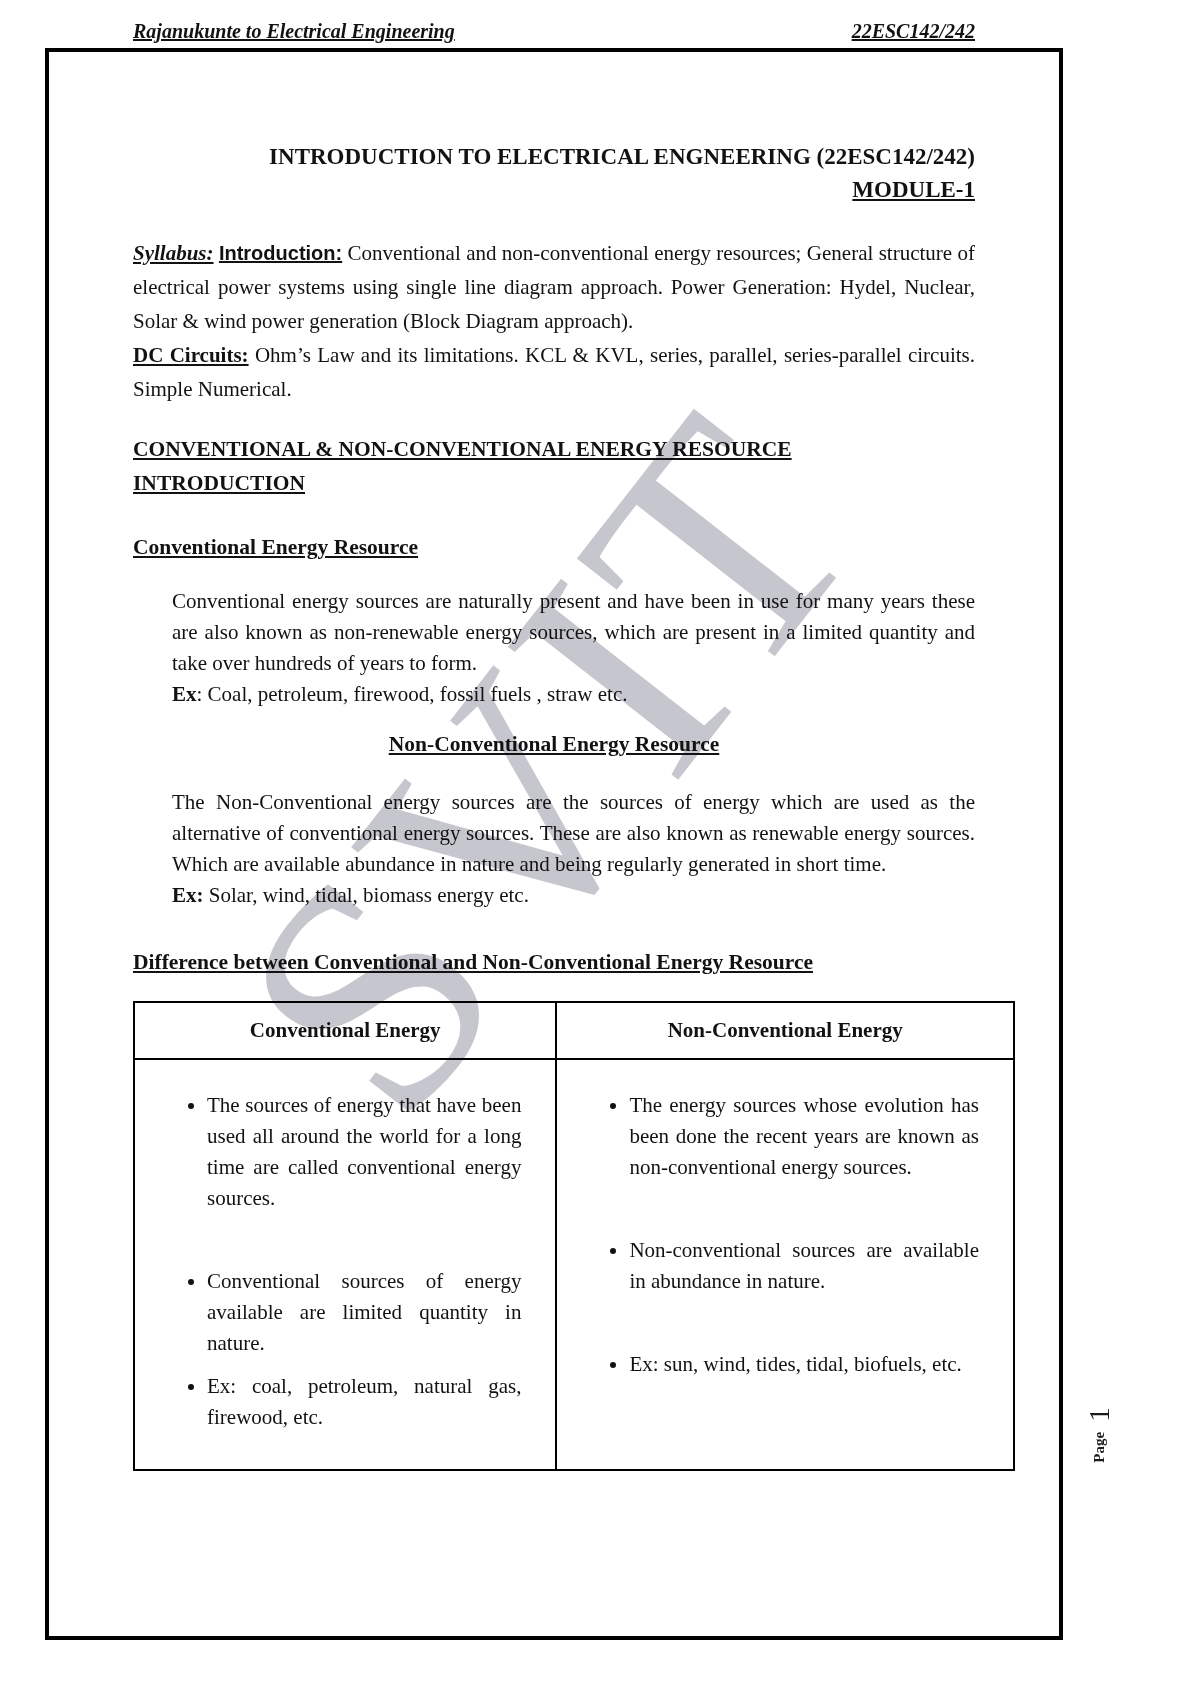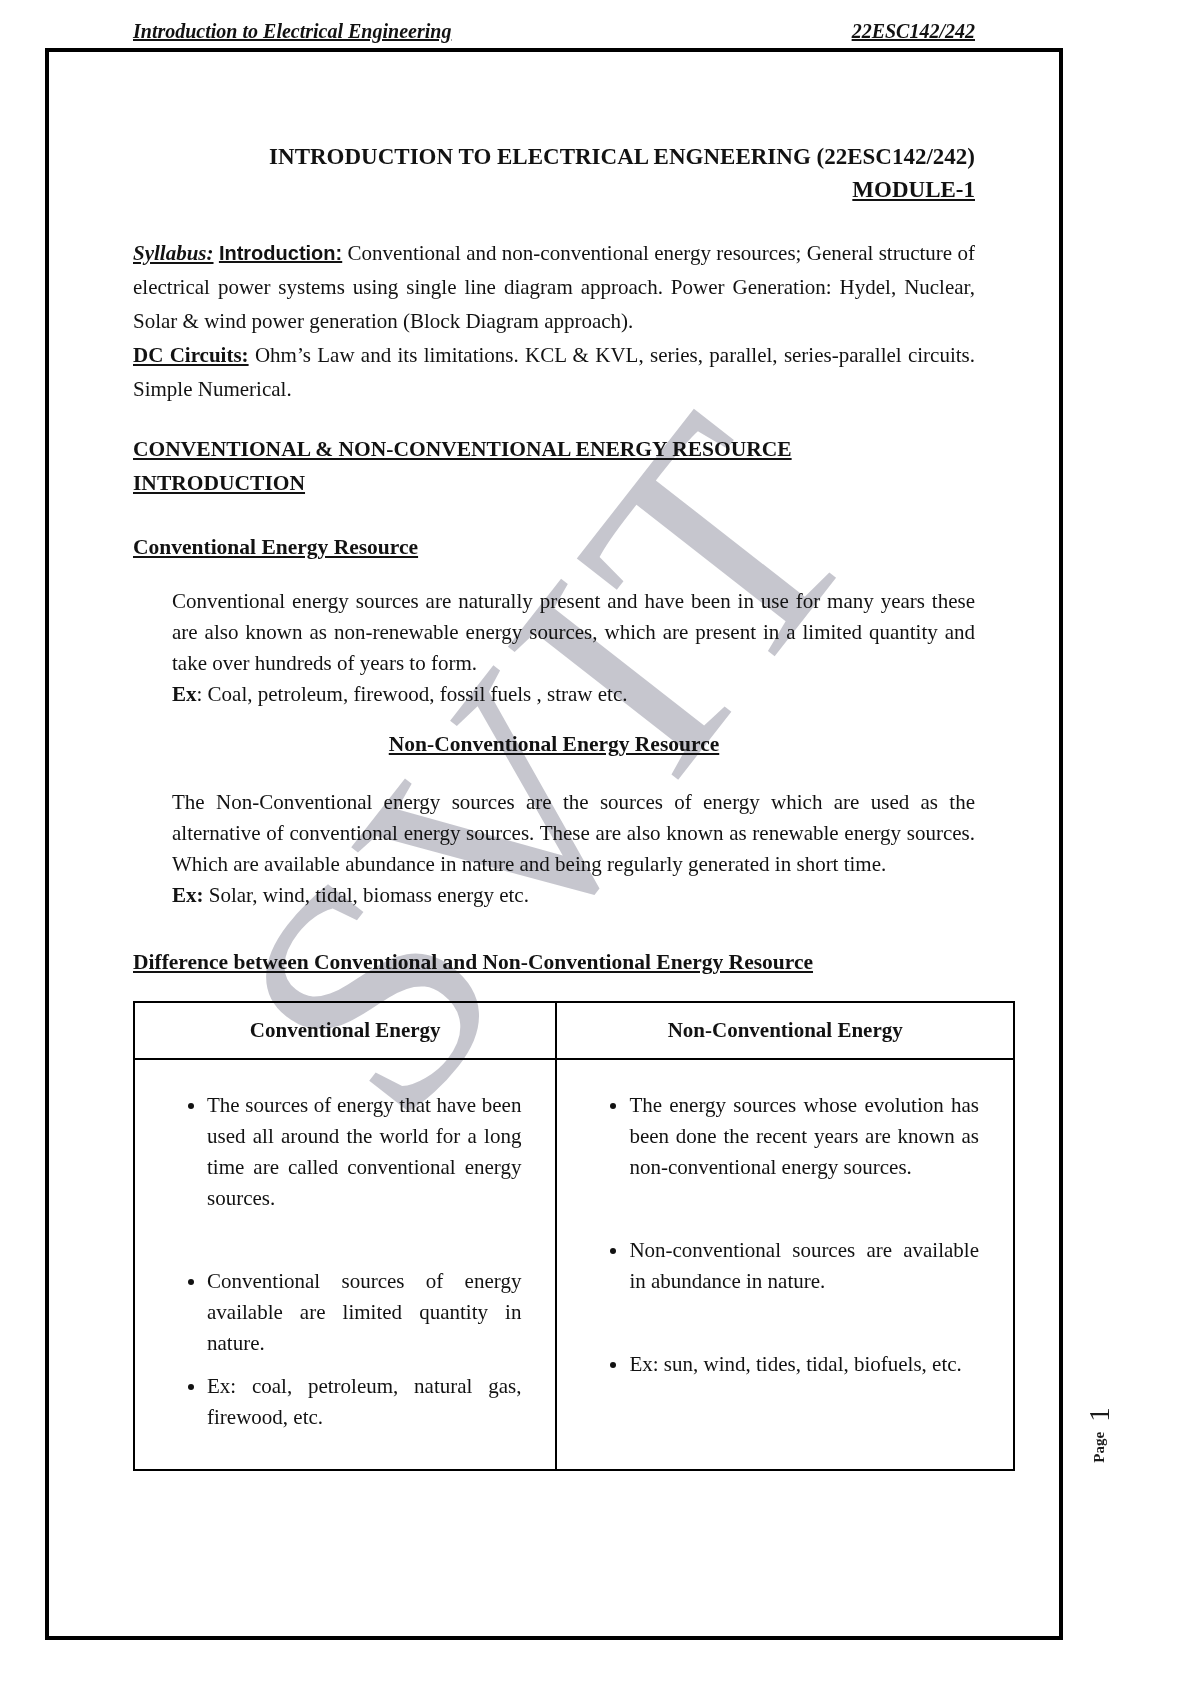--- a/index.html
+++ b/index.html
@@ -72,21 +72,21 @@
   }
   .pg-word { font-size:15px; font-weight:bold; }
   .pg-num { font-size:29px; font-weight:normal; }
 </style>
 </head>
 <body>
 
 <div class="page">
 
   <div class="running-header">
-    <span>Introduction to Electrical Engineering</span>
+    <span>Rajanukunte to Electrical Engineering</span>
     <span>22ESC142/242</span>
   </div>
 
   <div class="frame">
     <div class="watermark">SVIT</div>
 
     <div class="content">
 
       <div class="title-block">
         <p class="doc-title">INTRODUCTION TO ELECTRICAL ENGNEERING (22ESC142/242)</p>

